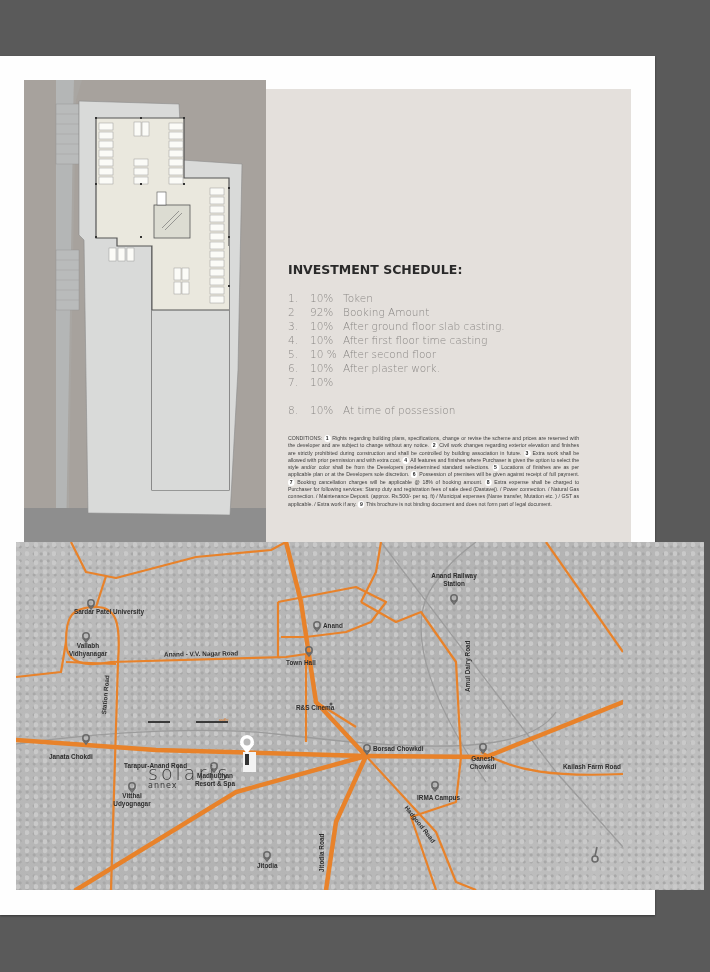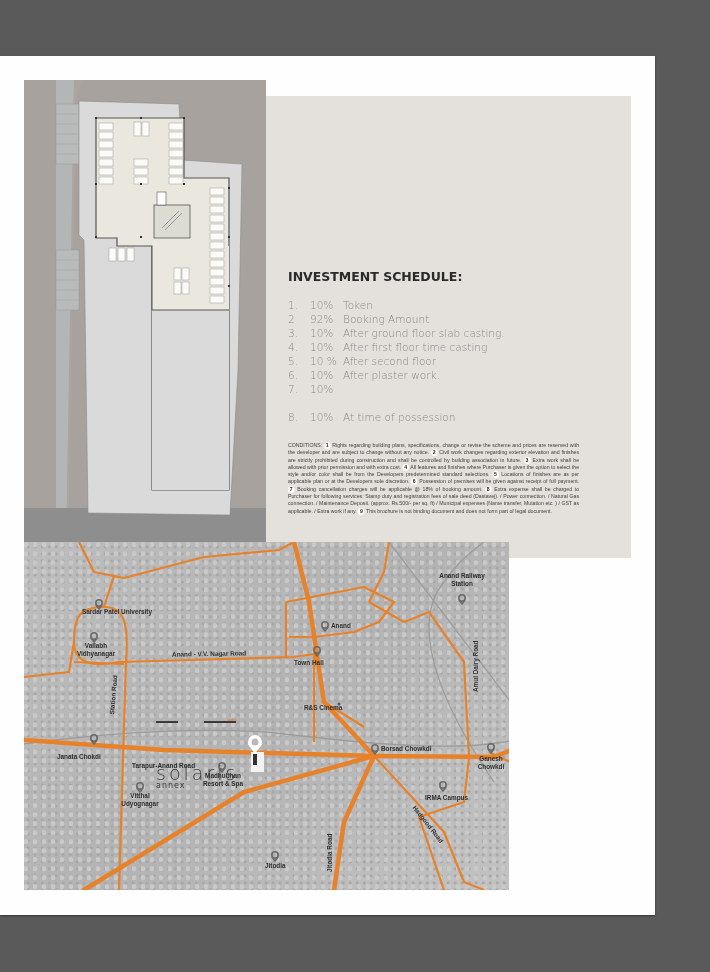--- a/index.html
+++ b/index.html
@@ -1,20 +1,20 @@
 <!DOCTYPE html>
 <html><head>
 <meta charset="utf-8">
 <style>
   html,body{margin:0;padding:0;}
   body{width:710px;height:972px;background:#5a5a5a;position:relative;overflow:hidden;font-family:"Liberation Sans",sans-serif;}
   .page{position:absolute;left:0;top:56px;width:655px;height:859px;background:#fefefe;box-shadow:0 1px 2px rgba(0,0,0,.4);}
   .plan{position:absolute;left:24px;top:24px;width:242px;height:462px;background:#a7a29d;overflow:hidden;}
-  .info{position:absolute;left:266px;top:40px;width:365px;height:462px;background:#e4e0dc;}
-  .map{position:absolute;left:24px;top:486px;width:485px;height:348px;background:#b9b9b9;overflow:hidden;}
+  .info{position:absolute;left:266px;top:33px;width:365px;height:462px;background:#e4e0dc;}
+  .map{position:absolute;left:16px;top:486px;width:688px;height:348px;background:#b9b9b9;overflow:hidden;}
   .map-bg{position:absolute;inset:0;background:
       radial-gradient(circle at 20% 30%,#c9c9c9 0 2px,transparent 3px),
       radial-gradient(circle at 60% 70%,#a8a8a8 0 1px,transparent 2px),
       linear-gradient(135deg,#bdbdbd,#b3b3b3 50%,#c2c2c2);
       background-size:9px 9px,7px 7px,100% 100%;}
   svg{display:block;}
   .title{position:absolute;left:22px;top:173px;font-family:"DejaVu Sans",sans-serif;font-weight:bold;font-size:12.5px;color:#2a2a2a;letter-spacing:0;}
   .schedule{position:absolute;left:22px;top:202px;margin:0;padding:0;list-style:none;font-size:10.5px;color:#8a8785;font-family:"DejaVu Sans",sans-serif;font-weight:300;}
   .schedule li{display:flex;line-height:14px;height:14px;}
   .schedule li.two{height:28px;}

